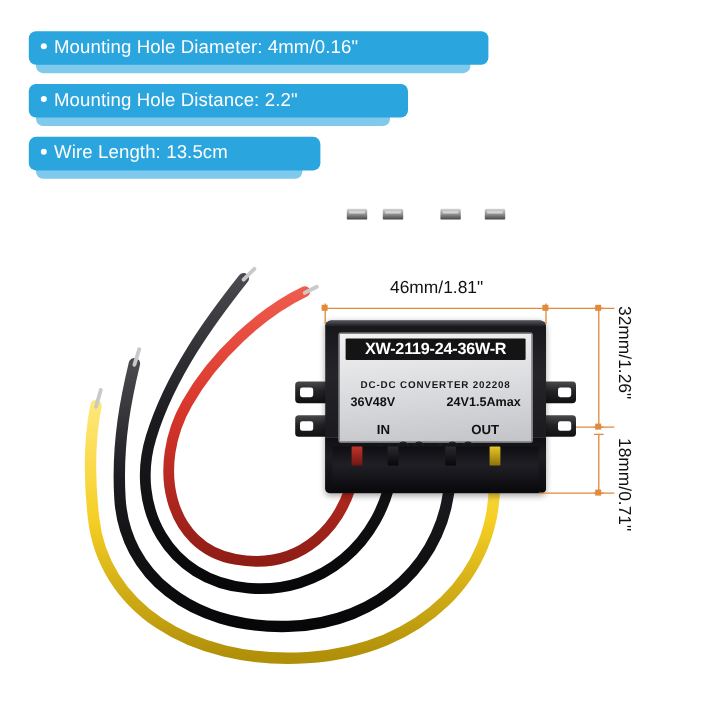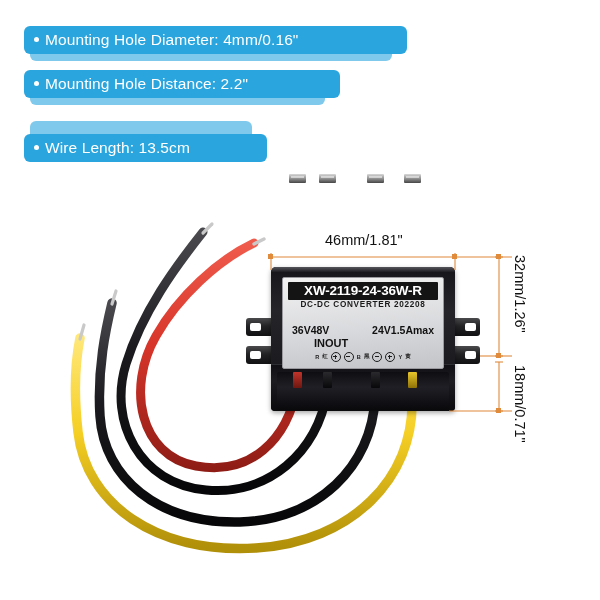--- a/index.html
+++ b/index.html
@@ -153,38 +153,38 @@
     letter-spacing: -0.2px;
     line-height: 18px;
     height: 18px;
     border-radius: 1px;
   }
   .sub-line {
     text-align: center;
     color: #1a1a1a;
     font-size: 8.2px;
     letter-spacing: 0.7px;
-    margin-top: 0;
+    margin-top: 16px;
     font-weight: bold;
   }
   .spec-row {
     display: flex;
     justify-content: space-between;
-    margin-top: 15px;
+    margin-top: 4px;
     padding: 0 4px;
   }
   .spec-row span {
     font-size: 10.5px;
     font-weight: bold;
     color: #111111;
   }
   .io-row {
     display: flex;
-    justify-content: flex-start;
-    margin-top: 1px;
+    justify-content: space-between;
+    margin-top: 12px;
     padding: 0 22px 0 26px;
   }
   .io-row span {
     font-size: 11px;
     font-weight: bold;
     color: #111111;
   }
   .term-row {
     display: flex;
     align-items: center;
@@ -287,21 +287,21 @@
 
     <div class="badge-row">
       <div class="badge-shadow" id="sh1" style="width: 295px;"></div>
       <div class="badge" id="bd1" style="width: 295px;">
         <span class="dot"></span><span>Mounting Hole Distance: 2.2"</span>
       </div>
     </div>
 
     <div class="badge-row">
       <div class="badge-shadow" id="sh2" style="width: 222px;"></div>
-      <div class="badge" id="bd2" style="width: 222px; margin-top: 20px;">
+      <div class="badge" id="bd2" style="width: 222px;">
         <span class="dot"></span><span>Wire Length: 13.5cm</span>
       </div>
     </div>
 
   </div>
 
   <div id="photo">
 
     <svg id="wire-svg" viewBox="0 0 600 440">
       <defs>

